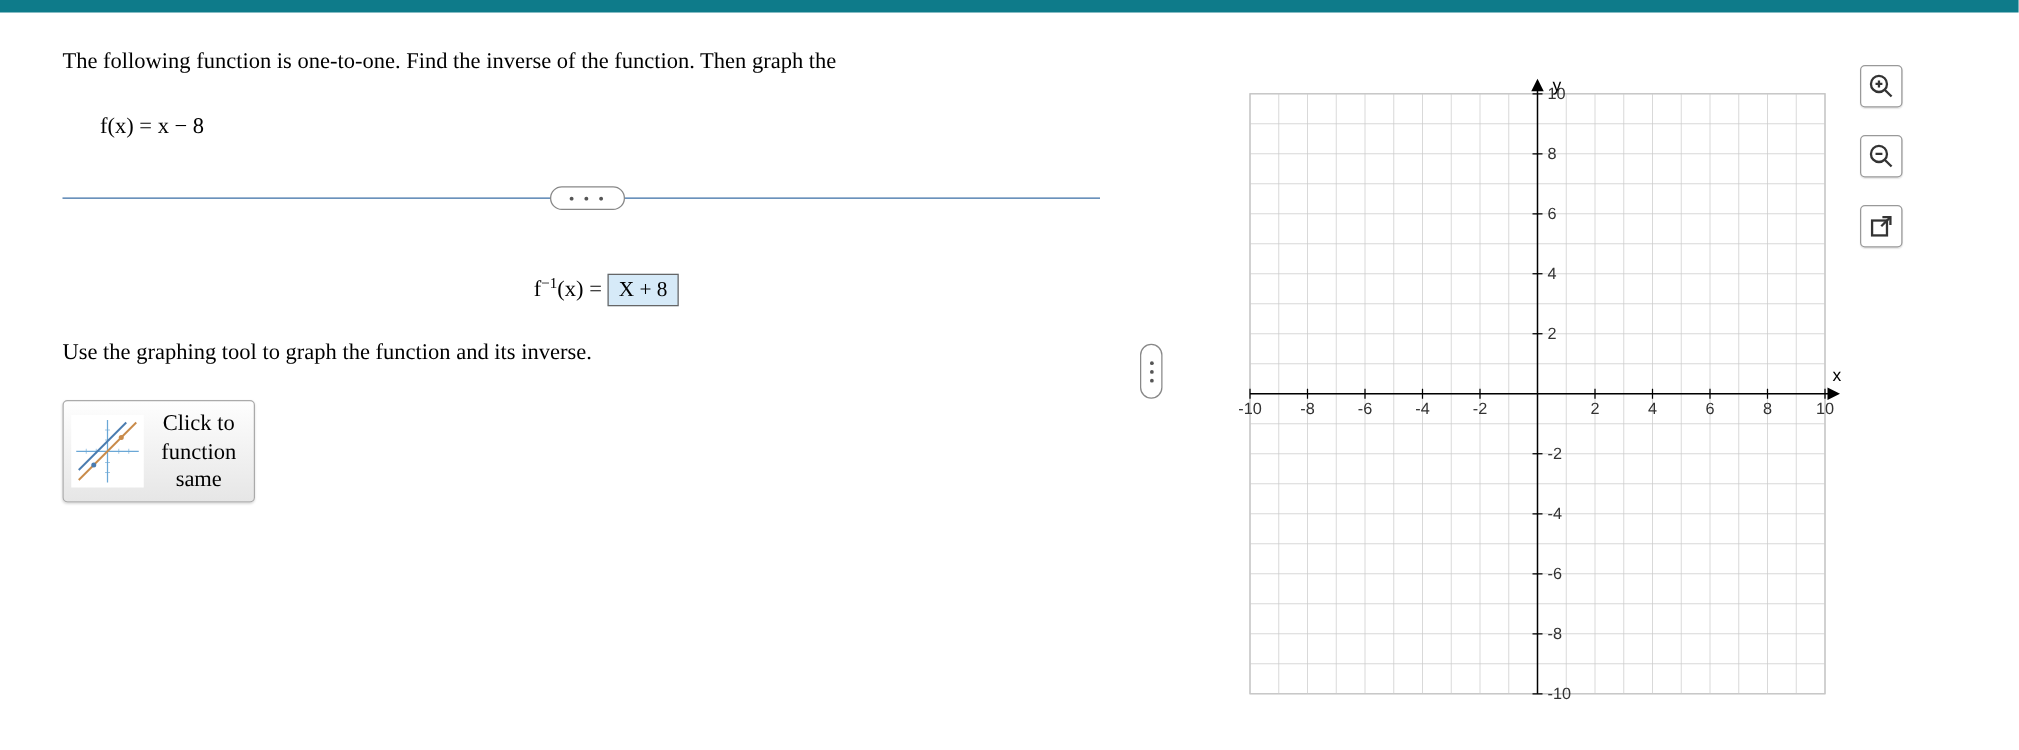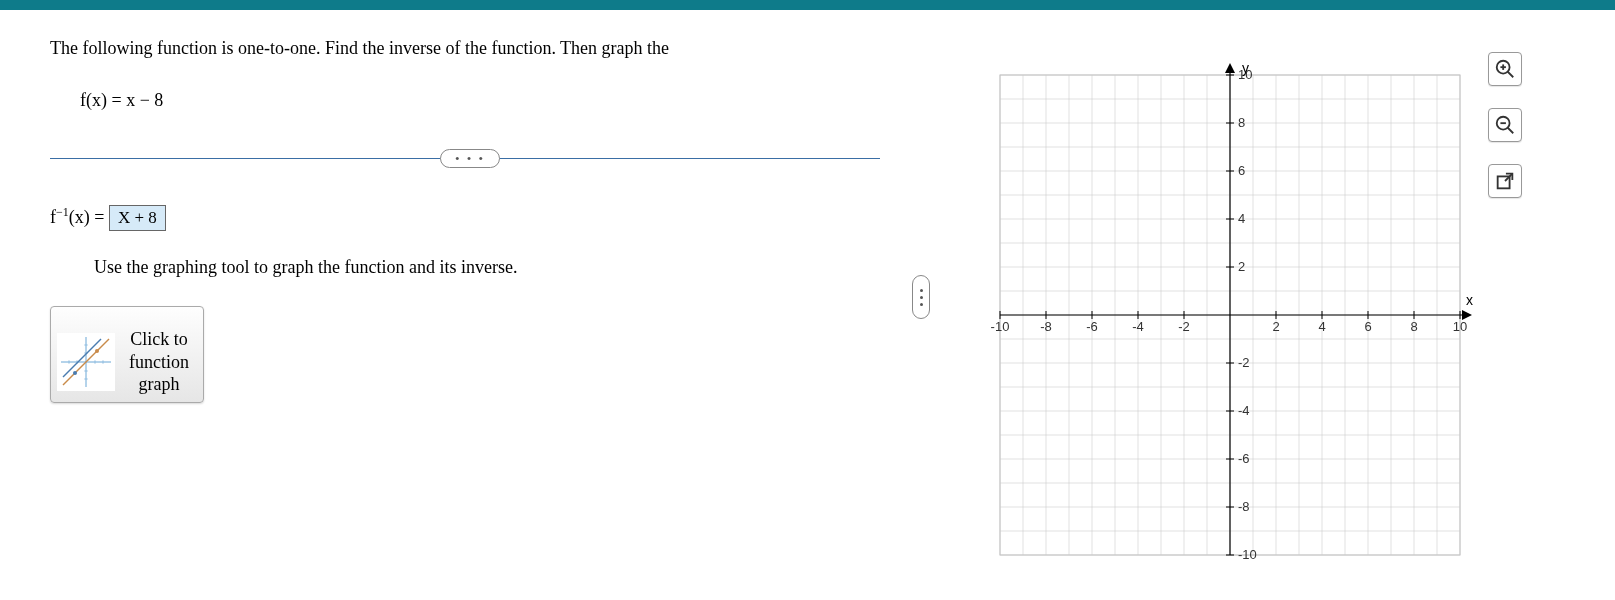--- a/index.html
+++ b/index.html
@@ -56,44 +56,44 @@
     border: 1px solid #888;
     border-radius: 10px;
     padding: 0 14px;
     font-size: 13px;
     letter-spacing: 2px;
     color: #555;
     line-height: 17px;
     cursor: pointer;
   }
   .answer-row {
-    margin-top: 36px;
+    margin-top: 50px;
     font-size: 18px;
+    text-align: center;
   }
   .answer-row .sup { font-size: 12px; vertical-align: super; }
   .answer-input-box {
     display: inline-block;
     background: #d6eaf8;
     border: 1px solid #666;
     padding: 2px 8px;
     font-size: 17px;
     min-width: 50px;
   }
   .instruction {
     margin-top: 26px;
-    margin-left: 44px;
   }
   .enlarge-btn {
     margin-top: 28px;
     display: inline-flex;
     align-items: center;
     border: 1px solid #aaa;
     border-radius: 4px;
     background: linear-gradient(#fefefe, #e6e6e6);
-    padding: 21px 14px 6px 6px;
+    padding: 6px 14px 6px 6px;
     cursor: pointer;
     box-shadow: 0 1px 2px rgba(0,0,0,0.15);
   }
   .enlarge-icon {
     width: 58px;
     height: 58px;
     margin-right: 14px;
     background: #fff;
     position: relative;
   }
@@ -193,21 +193,21 @@
           </g>
           <line x1="6" y1="52" x2="52" y2="6" stroke="#c98b4a" stroke-width="1.5"></line>
           <line x1="6" y1="44" x2="44" y2="6" stroke="#4a7cb0" stroke-width="1.5"></line>
           <circle cx="18" cy="40" r="2" fill="#4a7cb0"></circle>
           <circle cx="40" cy="18" r="2" fill="#c98b4a"></circle>
         </svg>
       </div>
       <div class="enlarge-label">
         <span>Click to</span><br>
         <span>function</span><br>
-        <span>graph</span>
+        <span>same</span>
       </div>
     </div>
   </div>
 
   <div class="vdots-pill">
     <span></span>
       <span></span>
       <span></span>
   </div>
 

